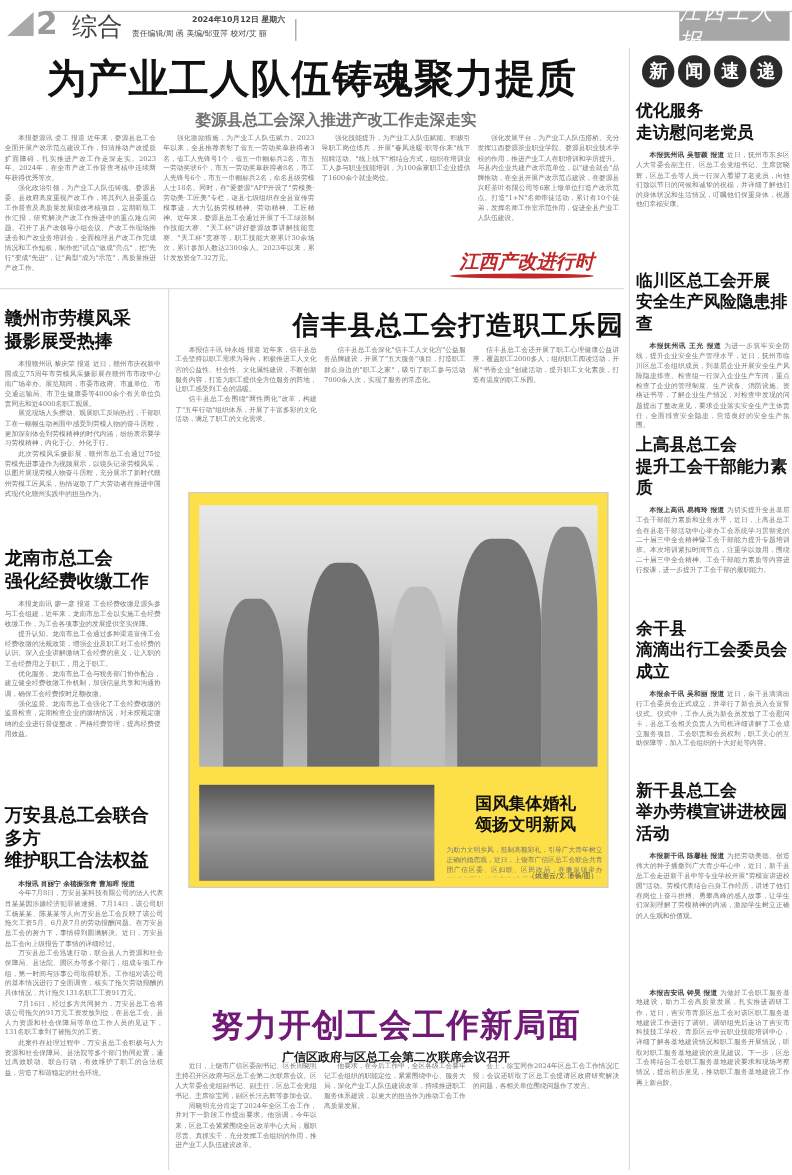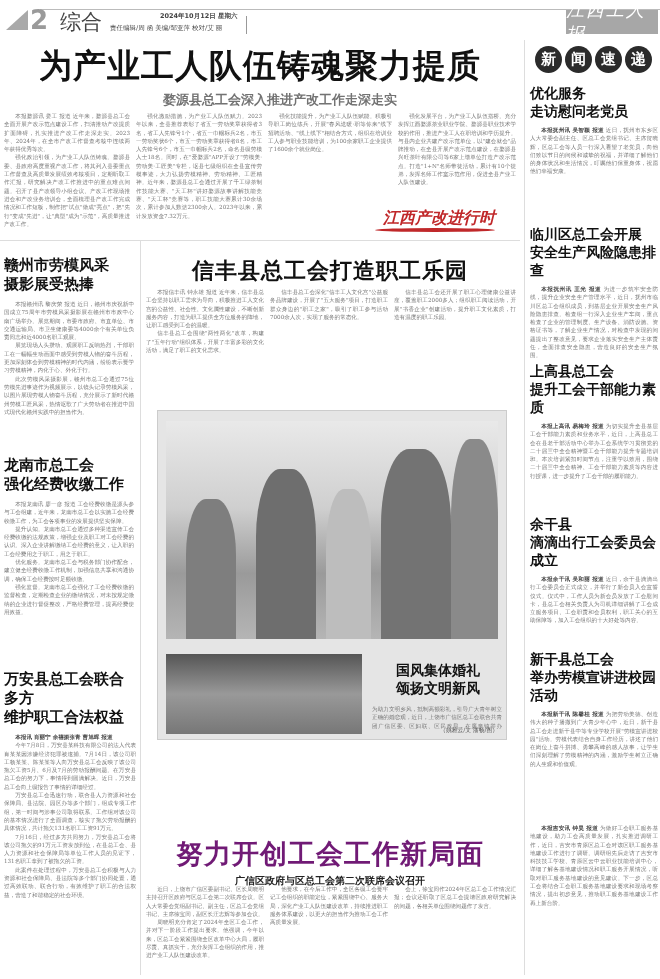--- a/index.html
+++ b/index.html
@@ -30,21 +30,21 @@
   .right-title { font: bold 14px/18px "DejaVu Serif", serif; color: #111; }
 
   .news-flash { position: absolute; left: 535px; top: 46px; display: flex; gap: 3px; }
   .news-flash span { width: 27px; height: 27px; border-radius: 50%; background: #2b2b2b; color: #fff;
      font: bold 15px "DejaVu Sans", sans-serif; display: flex; align-items: center; justify-content: center; }
 
   .stamp { position: absolute; left: 375px; top: 208px; width: 120px; height: 26px; text-align: right; }
   .stamp .txt { font: bold italic 16px "DejaVu Serif", serif; color: #c0282a; white-space: nowrap; }
   .stamp .swoosh { position: absolute; left: 0; top: 20px; width: 120px; height: 4px; background: #c0282a; border-radius: 50%; }
 
-  .photo-box { position: absolute; left: 157px; top: 410px; width: 350px; height: 330px; border: 1px solid #ccc; background: #e5e5e5; }
+  .photo-box { position: absolute; left: 157px; top: 410px; width: 350px; height: 330px; border: 1px solid #ccc; background: #fde047; }
   .photo-main { position: absolute; left: 8px; top: 10px; width: 332px; height: 218px;
      background: linear-gradient(180deg,#e9e9e9 0%,#cfcfcf 40%,#9a9a9a 70%,#b5b5b5 100%); overflow: hidden; }
   .photo-main .fig { position: absolute; bottom: 0; border-radius: 40% 40% 0 0; background: #7e7e7e; }
   .photo-small { position: absolute; left: 8px; top: 243px; width: 196px; height: 80px;
      background: linear-gradient(180deg,#555 0%,#999 50%,#777 100%); }
   .photo-caption-title { position: absolute; left: 216px; top: 250px; width: 128px; text-align: center; font: bold 14px/18px "DejaVu Sans", sans-serif; color: #111; }
   .photo-caption-text { position: absolute; left: 214px; top: 294px; width: 130px; }
   .photo-credit { position: absolute; right: 8px; bottom: 4px; font: 5.8px "DejaVu Serif", serif; color: #555; }
 
   .big-head { position: absolute; left: 140px; top: 836px; width: 380px; text-align: center; }
@@ -128,21 +128,21 @@
   </div>
   <div class="body-text" style="height:258px;margin-top:6px;">
     <p class="byline" style="text-indent:2em;">本报讯  肖丽宁  余禧振张青  曹旭晖  报道</p>
     <p style="text-indent:2em;">今年7月8日，万安县某科技有限公司的法人代表肖某某因涉嫌经济犯罪被逮捕。7月14日，该公司职工杨某某、陈某某等人向万安县总工会反映了该公司拖欠工资5月、6月及7月的劳动报酬问题。在万安县总工会的努力下，事情得到圆满解决。近日，万安县总工会向上级报告了事情的详细经过。</p>
     <p style="text-indent:2em;">万安县总工会迅速行动，联合县人力资源和社会保障局、县法院、园区办等多个部门，组成专项工作组，第一时间与涉事公司取得联系。工作组对该公司的基本情况进行了全面调查，核实了拖欠劳动报酬的具体情况，共计拖欠131名职工工资91万元。</p>
     <p style="text-indent:2em;">7月16日，经过多方共同努力，万安县总工会将该公司拖欠的91万元工资发放到位，在县总工会、县人力资源和社会保障局等单位工作人员的见证下，131名职工拿到了被拖欠的工资。</p>
     <p style="text-indent:2em;">此案件在处理过程中，万安县总工会积极与人力资源和社会保障局、县法院等多个部门协同处置，通过高效联动、联合行动，有效维护了职工的合法权益，营造了和谐稳定的社会环境。</p>
   </div>
 </div>
 
-<div class="col" style="left:140px;top:256px;width:380px;text-align:center;">
+<div class="col" style="left:140px;top:256px;width:380px;text-align:right;">
   <div style="font:bold 22px 'DejaVu Sans',sans-serif;color:#111;letter-spacing:1px;">信丰县总工会打造职工乐园</div>
 </div>
 <div class="col body-text" style="left:146px;top:288px;width:118px;height:110px;">
   <p style="text-indent:2em;">本报信丰讯 钟永雄 报道 近年来，信丰县总工会坚持以职工需求为导向，积极推进工人文化宫的公益性、社会性、文化属性建设，不断创新服务内容，打造为职工提供全方位服务的阵地，让职工感受到工会的温暖。</p>
   <p style="text-indent:2em;">信丰县总工会围绕"两性两化"改革，构建了"五年行动"组织体系，开展了丰富多彩的文化活动，满足了职工的文化需求。</p>
 </div>
 <div class="col body-text" style="left:270px;top:288px;width:118px;height:110px;">
   <p style="text-indent:2em;">信丰县总工会深化"信丰工人文化宫"公益服务品牌建设，开展了"五大服务"项目，打造职工群众身边的"职工之家"，吸引了职工参与活动7000余人次，实现了服务的常态化。</p>
 </div>
 <div class="col body-text" style="left:394px;top:288px;width:122px;height:110px;">

